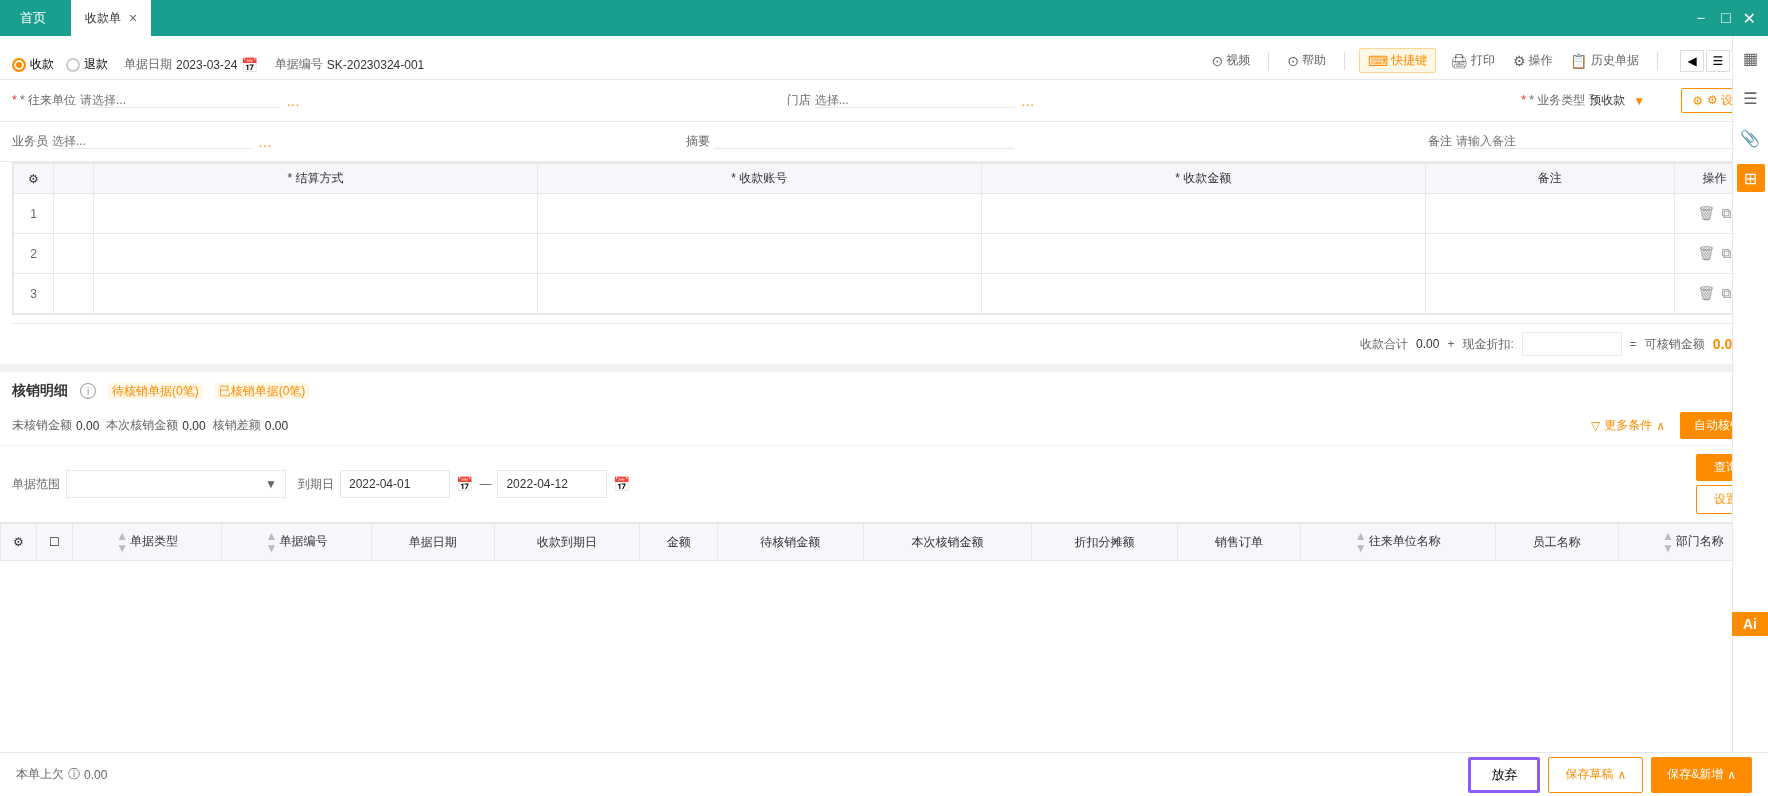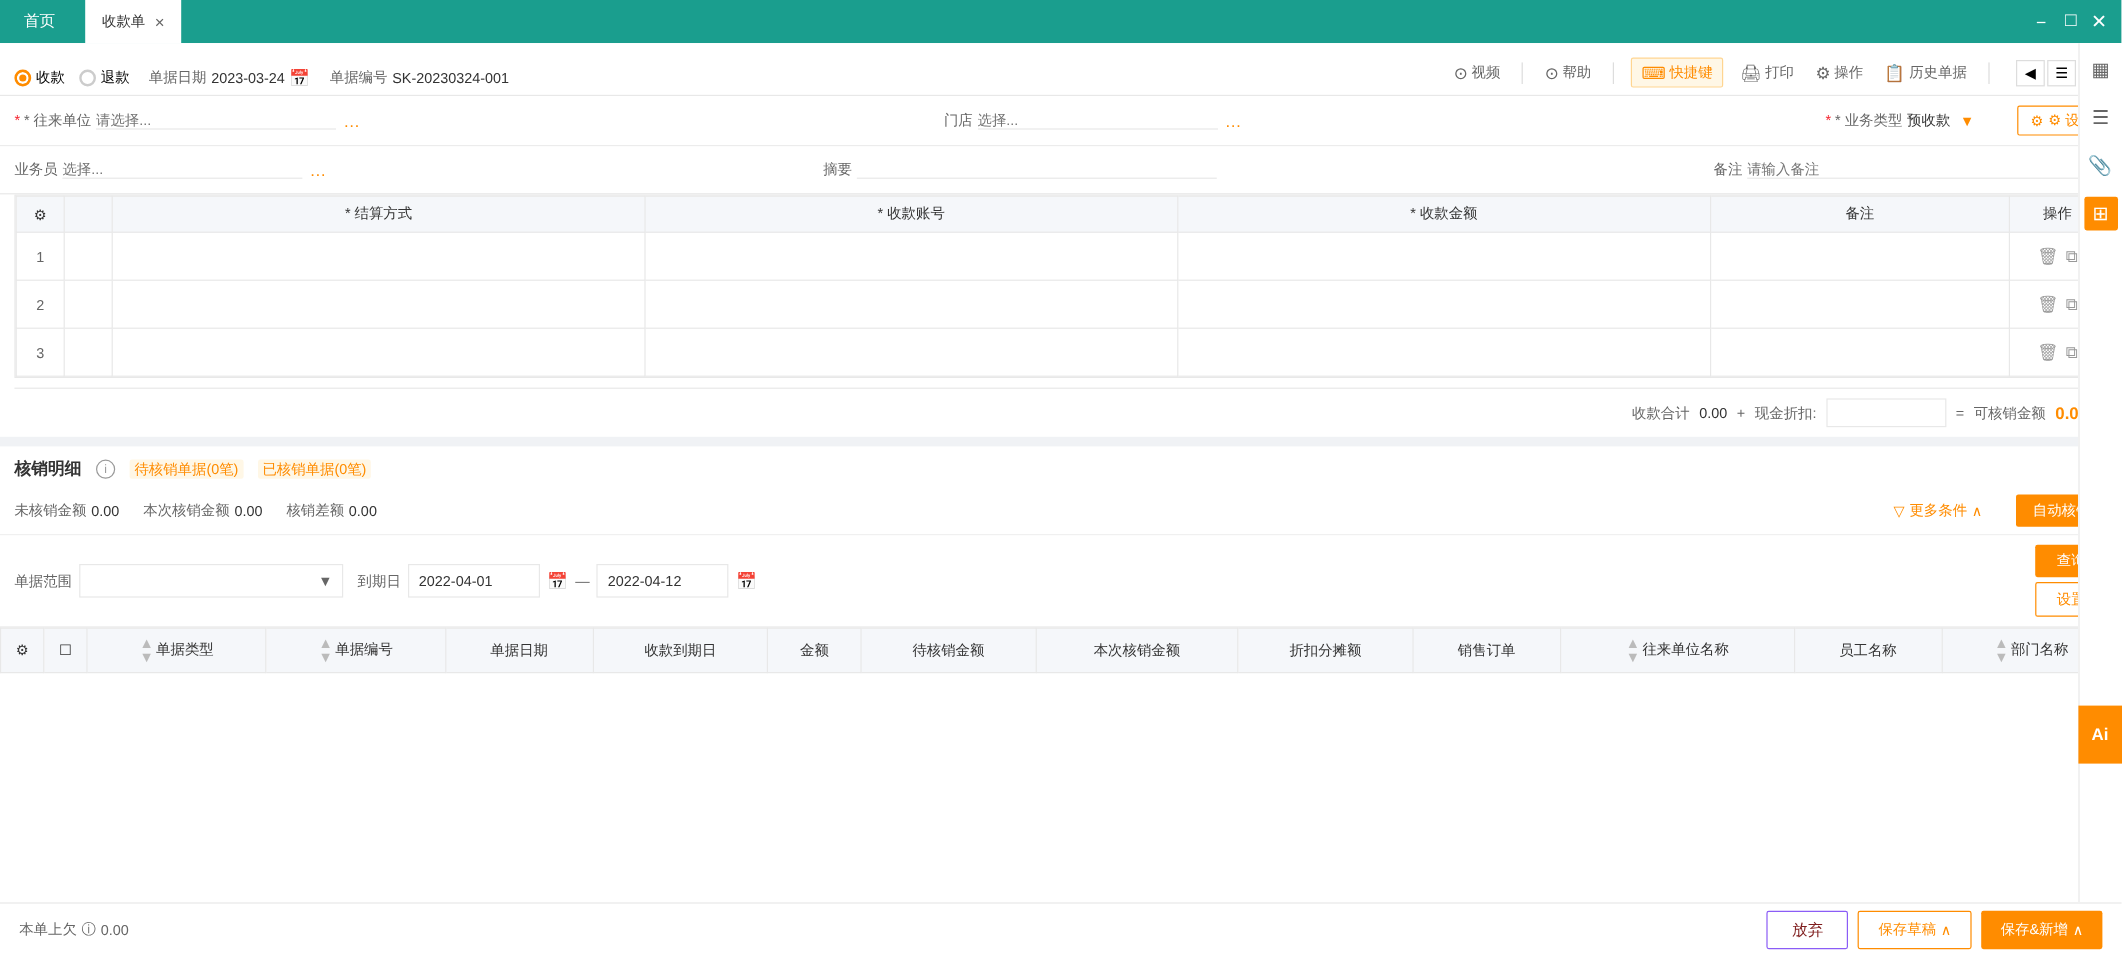--- a/index.html
+++ b/index.html
@@ -319,21 +319,21 @@
       padding: 1px 4px;
       border-radius: 2px;
     }
 
     
     .stats-row {
       display: flex;
       align-items: center;
       padding: 6px 12px;
       background: #fff;
-      gap: 20px;
+      gap: 7px;
     }
     .stat-item {
       display: flex;
       align-items: center;
       gap: 4px;
     }
     .stat-label { color: #666; }
     .stat-value { color: #333; }
     .filter-btn {
       margin-left: auto;
@@ -469,22 +469,22 @@
       gap: 4px;
       color: #666;
     }
     .footer-actions {
       display: flex;
       gap: 8px;
       margin-left: auto;
     }
     .discard-btn {
       background: white;
-      color: #7f1d1d;
-      border: 1px solid #8b5cf6;
+      color: #000000;
+      border: 3px solid #8b5cf6;
       padding: 6px 20px;
       cursor: pointer;
       border-radius: 2px;
       font-size: 13px;
     }
     .save-draft-btn {
       background: white;
       color: #ff8c00;
       border: 1px solid #ff8c00;
       padding: 6px 16px;
@@ -541,21 +541,21 @@
     }
 
     
     .ai-badge {
       position: fixed;
       right: 0;
       bottom: 160px;
       background: #ff8c00;
       color: white;
       width: 36px;
-      height: 48px;
+      height: 24px;
       display: flex;
       align-items: center;
       justify-content: center;
       font-size: 14px;
       font-weight: bold;
       cursor: pointer;
       z-index: 200;
     }
   </style>
 </head>

